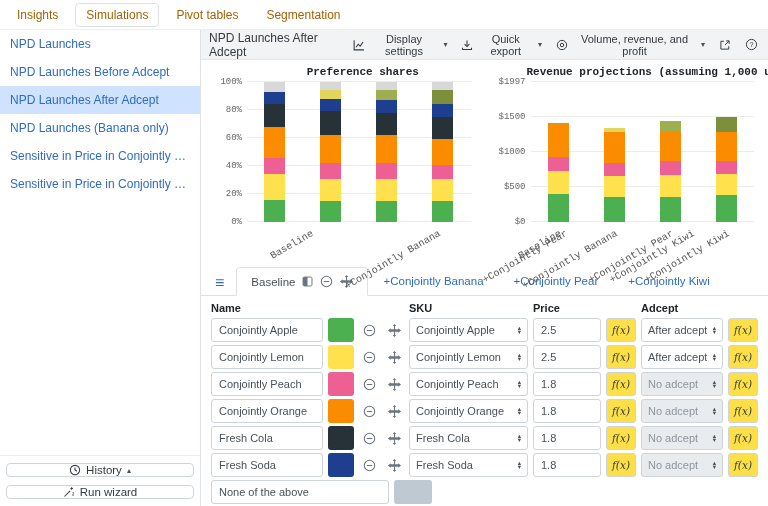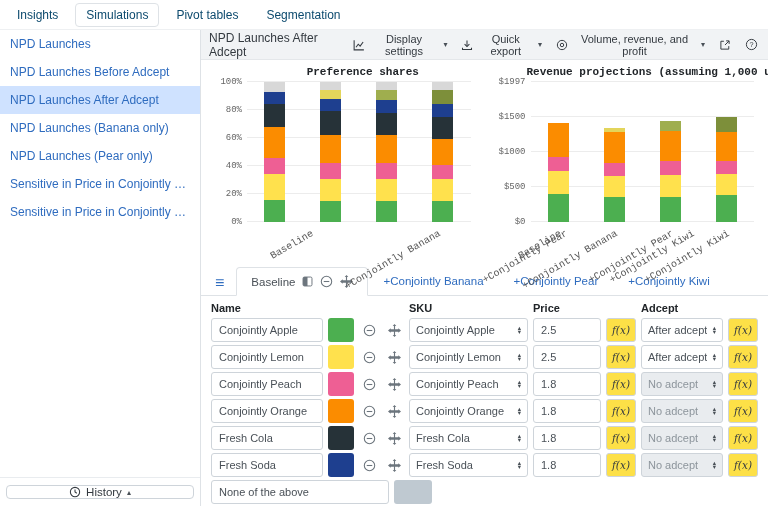--- a/index.html
+++ b/index.html
@@ -1,20 +1,20 @@
 <!DOCTYPE html>
 <html><head>
 <meta charset="utf-8">
 <style>
   *{box-sizing:border-box;margin:0;padding:0;}
   html,body{width:768px;height:506px;overflow:hidden;}
   body{font-family:"Liberation Sans",sans-serif;background:#fff;color:#343a40;}
   button{font-family:inherit;background:none;border:none;cursor:pointer;color:inherit;}
   .topnav{display:flex;align-items:center;gap:6px;height:30px;padding:0 6px;border-bottom:1px solid #eef0f2;}
-  .tab{color:#0c4a6e;font-size:12px;padding:4px 10px;border:1px solid transparent;border-radius:4px;cursor:pointer;}
+  .tab{color:#a16207;font-size:12px;padding:4px 10px;border:1px solid transparent;border-radius:4px;cursor:pointer;}
   .tab.active{border-color:#dee2e6;background:#fff;}
   .content{display:flex;height:476px;}
   .sidebar{width:201px;border-right:1px solid #dee2e6;display:flex;flex-direction:column;justify-content:space-between;}
   .side-item{color:#2f6cbf;font-size:12px;padding:7px 10px;cursor:pointer;white-space:nowrap;overflow:hidden;text-overflow:ellipsis;}
   .side-item.selected{background:#cfe2ff;}
   .side-footer{display:flex;gap:8px;padding:7px 6px;border-top:1px solid #e9ecef;flex-direction:column;}
   .sbtn{flex:1;display:flex;align-items:center;justify-content:center;gap:5px;height:27px;border:1px solid #ced4da;border-radius:4px;background:#fff;font-size:11.5px;color:#343a40;}
   .caret{font-size:8px;color:#495057;}
   .main{flex:1;display:flex;flex-direction:column;min-width:0;}
   .main-header{height:30px;background:#f1f3f5;border-bottom:1px solid #e4e7ea;display:flex;align-items:center;justify-content:space-between;padding:0 8px;flex:none;}
@@ -64,34 +64,43 @@
     <div class="tab">Segmentation</div>
   </nav>
 
 <div class="content">
   <aside class="sidebar">
     <div id="side-list">
         <div class="side-item">NPD Launches</div>
         <div class="side-item">NPD Launches Before Adcept</div>
         <div class="side-item selected">NPD Launches After Adcept</div>
         <div class="side-item">NPD Launches (Banana only)</div>
-        <div class="side-item">NPD Launches (Pear only)</div>
         <div class="side-item">Sensitive in Price in Conjointly Banana</div>
         <div class="side-item">Sensitive in Price in Conjointly Kiwi</div>
       </div>
     <div class="side-footer">
       <button class="sbtn">
         <span class="ic">
             <svg width="12" height="12" viewBox="0 0 16 16" fill="none" stroke="#343a40" stroke-width="1.4">
               <circle cx="8" cy="8" r="6.2"></circle>
               <path d="M8 4.6V8l2.4 1.6"></path>
             </svg>
           </span>
         <span>History</span>
         <span class="caret">▴</span>
+      </button>
+      <button class="sbtn">
+        <span class="ic">
+            <svg width="12" height="12" viewBox="0 0 16 16" fill="none" stroke="#343a40" stroke-width="1.4">
+              <path d="M2 14L9.5 6.5"></path>
+              <path d="M11.5 1.5v3.4M9.8 3.2h3.4"></path>
+              <path d="M13 8.6l1.4 1.4M12.3 12h2.2"></path>
+            </svg>
+          </span>
+        <span>Run wizard</span>
       </button>
     </div>
   </aside>
 
   <main class="main">
     <div class="main-header">
       <span class="ph-title">NPD Launches After Adcept</span>
       <div class="ph-actions">
         <button class="hbtn">
           <span class="ic">

